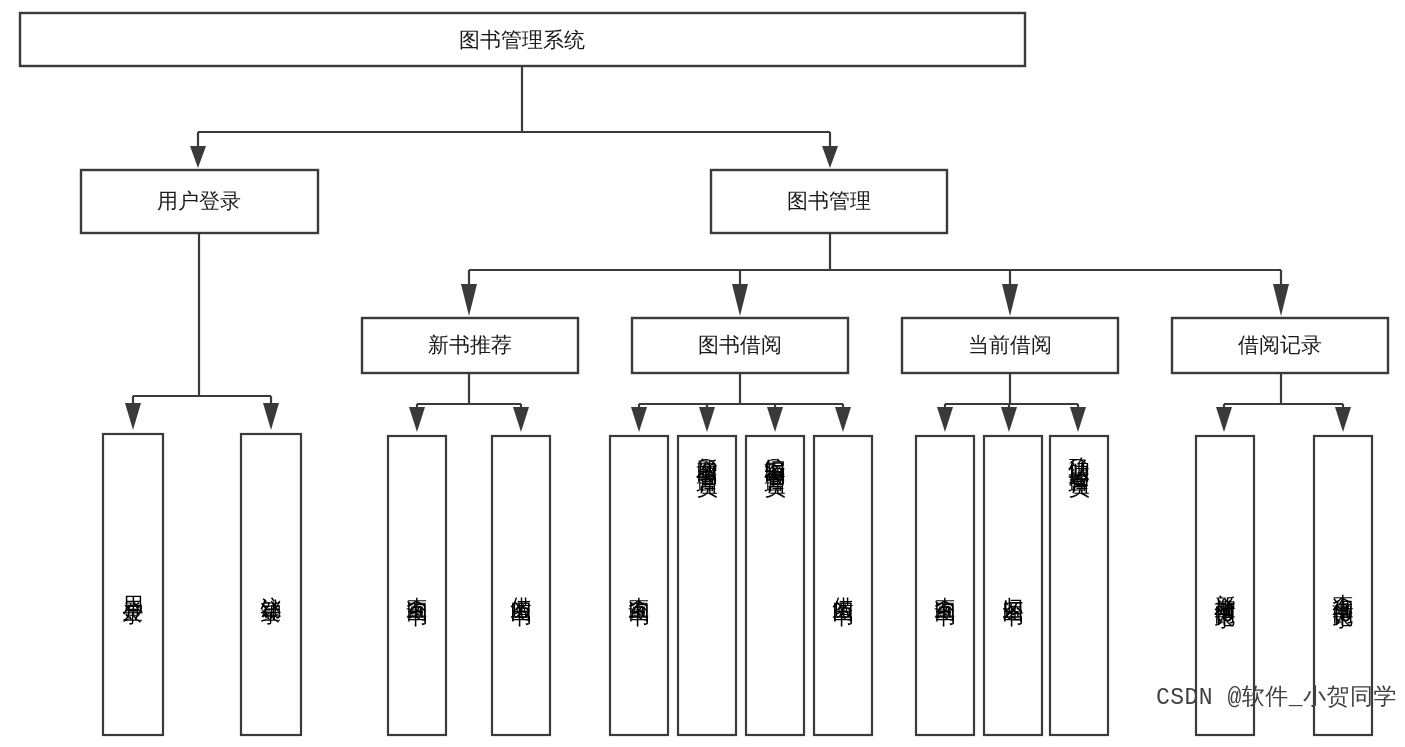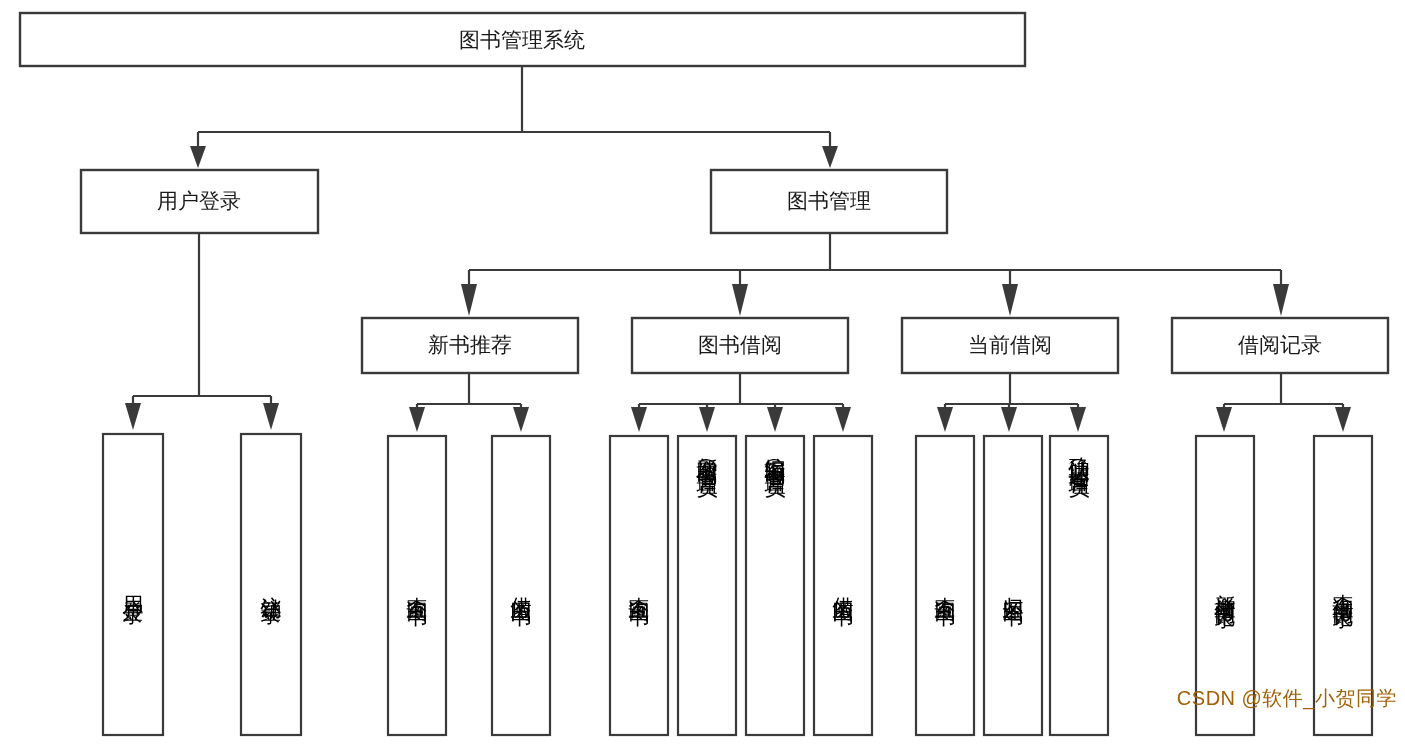--- a/index.html
+++ b/index.html
@@ -56,23 +56,23 @@
     fill: #1a1a1a;
     writing-mode: vertical-rl;
     text-orientation: upright;
     letter-spacing: 3px;
     white-space: pre;
   }
   .watermark {
     position: absolute;
     right: 8px;
     bottom: 4px;
-    font-family: Liberation Sans, sans-serif;
-    font-size: 20px;
-    color: #a16207;
+    font-family: Liberation Mono, monospace;
+    font-size: 23px;
+    color: #404040;
     letter-spacing: 0.5px;
     user-select: none;
     pointer-events: none;
   }
 </style>
 </head>
 <body>
 
 <div id="diagram-root">
   <svg class="flow" viewBox="0 0 1405 747" xmlns="http://www.w3.org/2000/svg">

